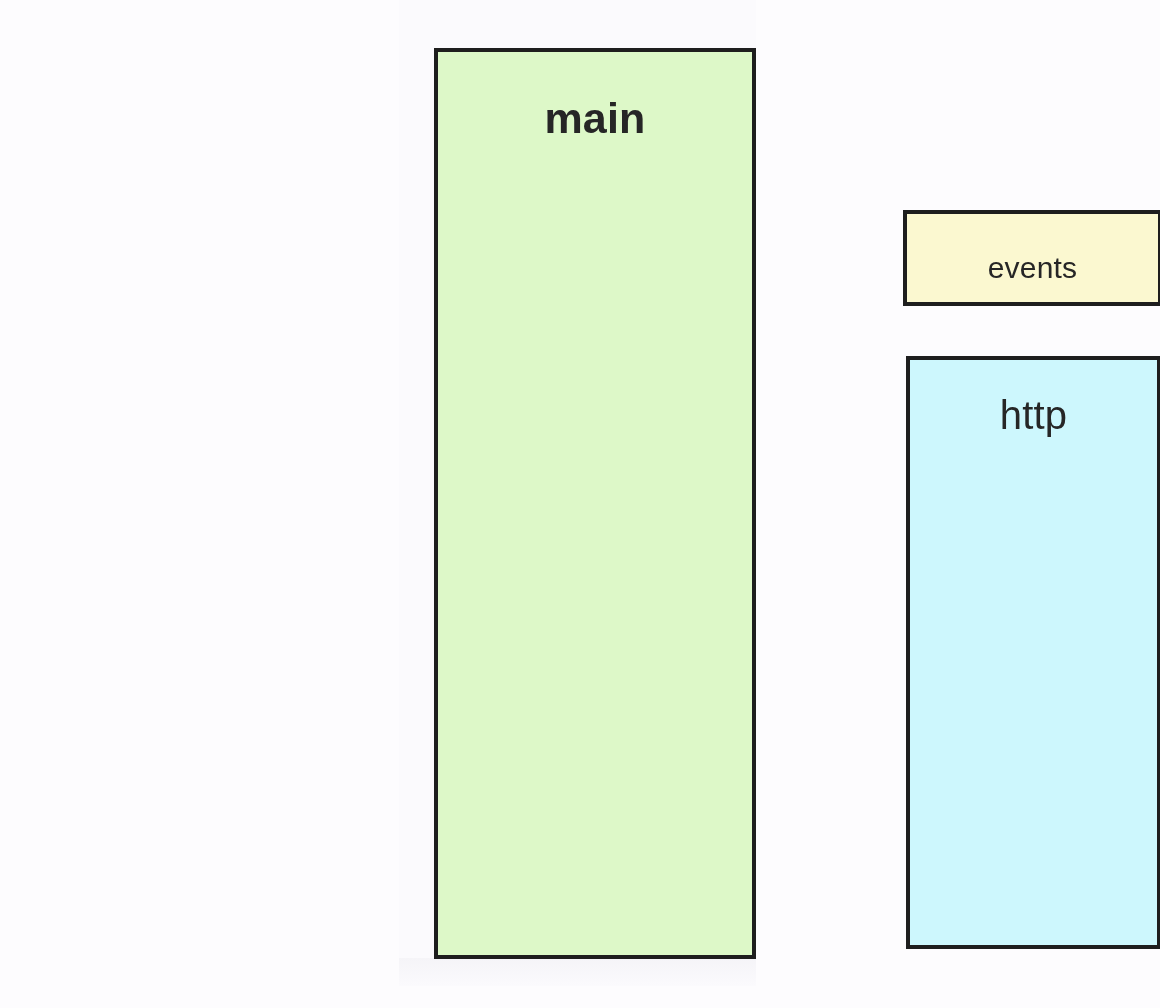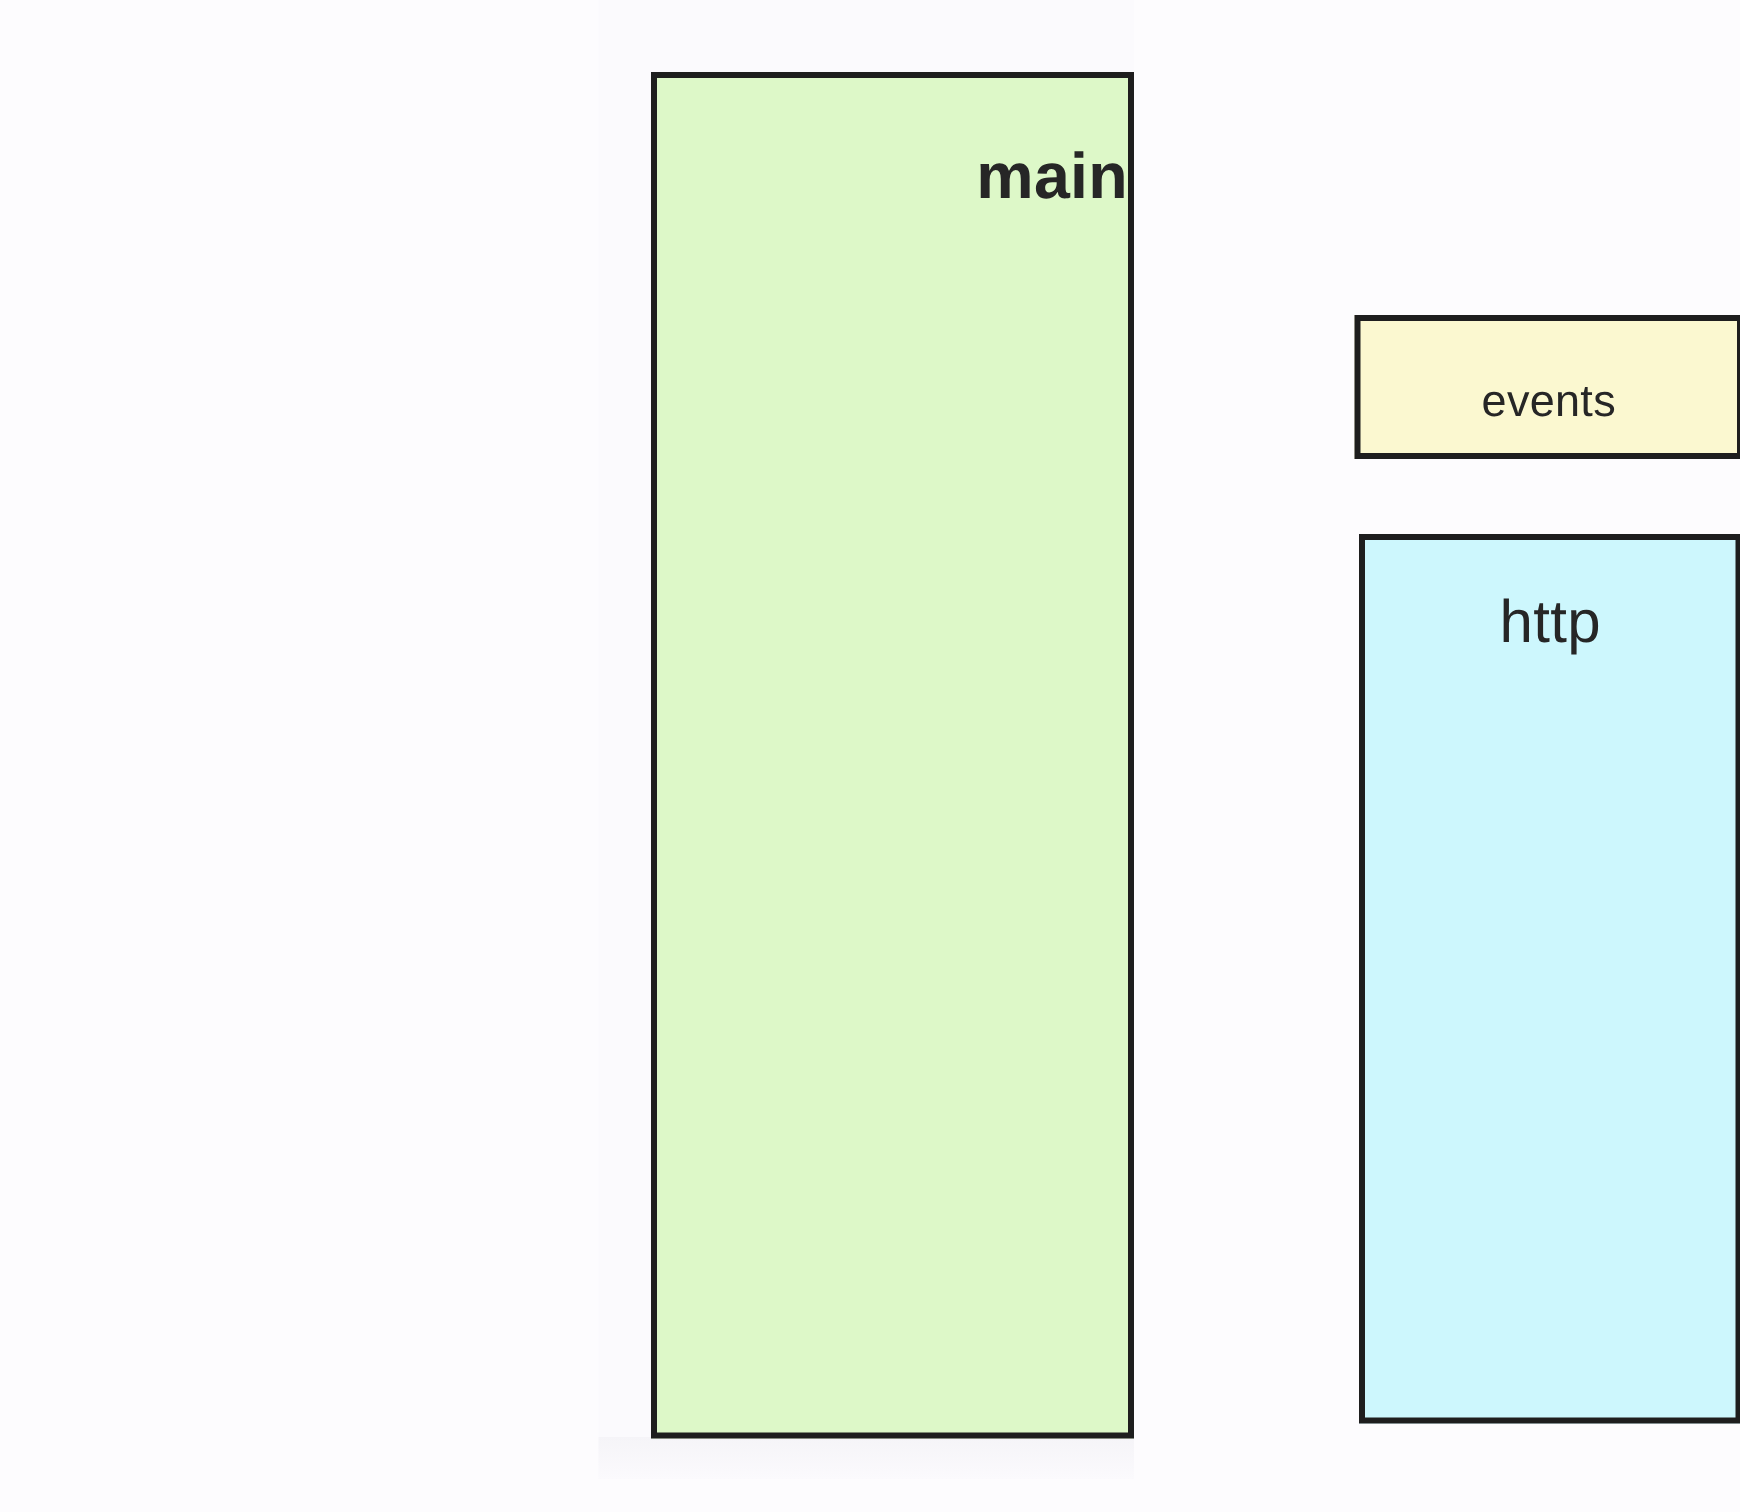--- a/index.html
+++ b/index.html
@@ -61,21 +61,20 @@
     left: 434px;
     top: 48px;
     width: 322px;
     height: 911px;
     background: #ddf8c8;
   }
   .block-main > .block-label {
     margin-top: 42px;
     font-size: 43px;
     font-weight: 700;
-    text-align: right;
   }
 
   
   .block-events {
     left: 465px;
     top: 158px;
     width: 259px;
     height: 96px;
     background: #fbf8d0;
   }

